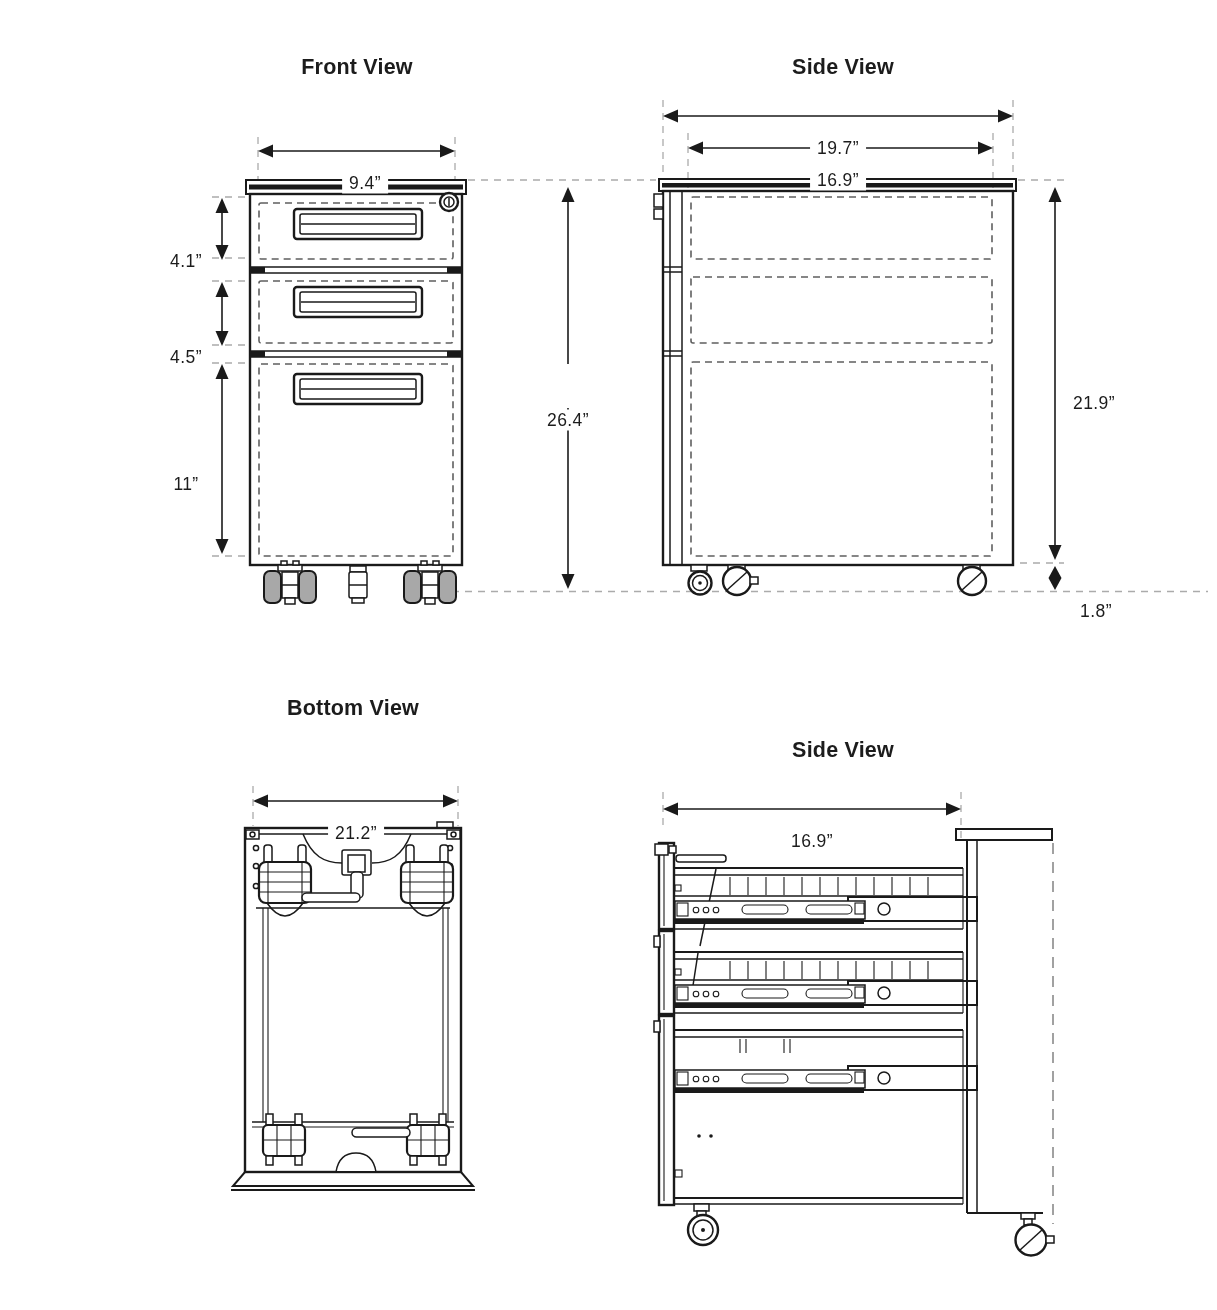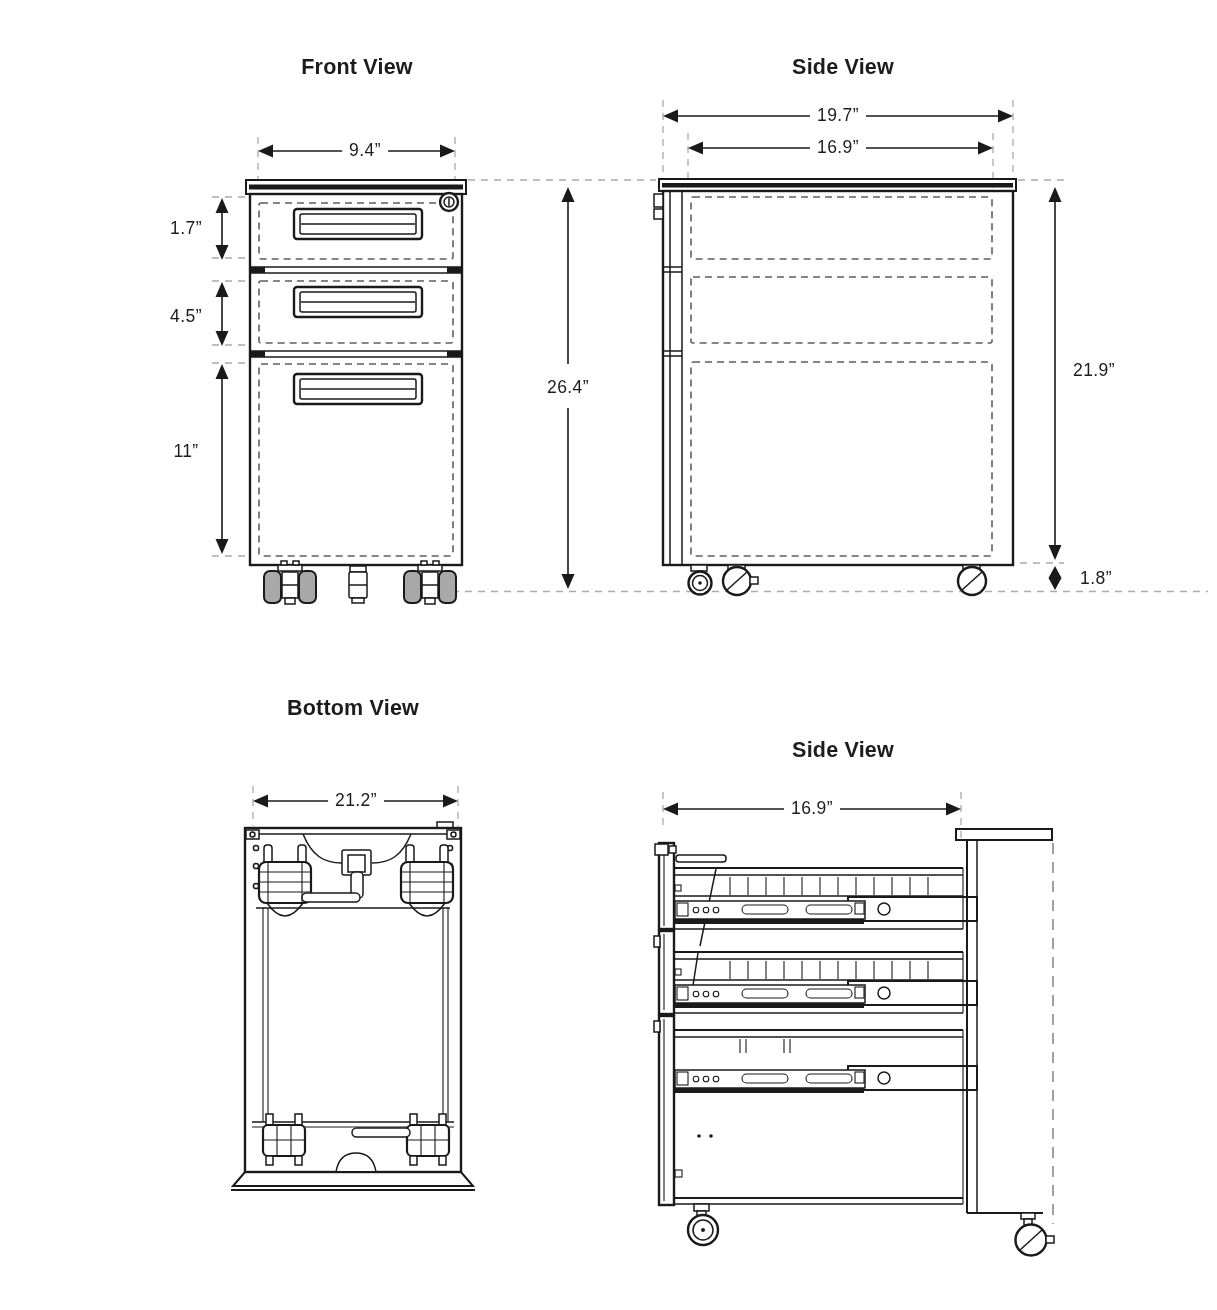--- a/index.html
+++ b/index.html
@@ -1,21 +1,21 @@
 <!DOCTYPE html>
 <html><head>
 <meta charset="utf-8">
 <style>
   html,body{margin:0;padding:0;background:#fff;}
   .canvas{position:relative;width:1217px;height:1310px;background:#ffffff;overflow:hidden;
           font-family:"Liberation Sans", sans-serif;}
   .vtitle{position:absolute;transform:translate(-50%,-50%);font-size:21.5px;font-weight:700;
           color:#1c1c1c;letter-spacing:.2px;white-space:nowrap;}
   .dim{position:absolute;transform:translate(-50%,-50%);font-size:17.5px;font-weight:400;
-       color:#1c1c1c;letter-spacing:.4px;background:#fff;padding:0 7px;white-space:nowrap;}
+       color:#1c1c1c;letter-spacing:.4px;background:#fff;padding:0 7px;white-space:nowrap;margin-top:33px;}
   svg{position:absolute;left:0;top:0;}
   .ln{fill:none;stroke:#1a1a1a;stroke-width:2;}
   .lnk{fill:#fff;stroke:#1a1a1a;stroke-width:2.4;}
   .lnc{fill:#fff;stroke:#1a1a1a;stroke-width:2.2;}
   .ln2{fill:none;stroke:#1a1a1a;stroke-width:1.5;}
   .ln2f{fill:#fff;stroke:#1a1a1a;stroke-width:1.5;}
   .thin{fill:none;stroke:#1a1a1a;stroke-width:1.1;}
   .fb{fill:#1a1a1a;stroke:none;}
   .hd{fill:#1a1a1a;stroke:none;}
   .ar{stroke:#1a1a1a;stroke-width:1.6;fill:none;}
@@ -403,22 +403,22 @@
     </g>
   </g>
 </svg>
 
 <div class="vtitle" style="left:357px;top:67px">Front View</div>
 <div class="vtitle" style="left:843px;top:67px">Side View</div>
 <div class="vtitle" style="left:353px;top:708px">Bottom View</div>
 <div class="vtitle" style="left:843px;top:750px">Side View</div>
 
 <div class="dim" style="left:365px;top:150px">9.4”</div>
-<div class="dim" style="left:186px;top:228px">1.7”</div>
-<div class="dim" style="left:186px;top:316px">4.5”</div>
+<div class="dim" style="left:186px;top:228px">4.1”</div>
+<div class="dim" style="left:186px;top:324px">4.5”</div>
 <div class="dim" style="left:186px;top:451px">11”</div>
 <div class="dim" style="left:568px;top:387px">26.4”</div>
 
 <div class="dim" style="left:838px;top:115px">19.7”</div>
 <div class="dim" style="left:838px;top:147px">16.9”</div>
 <div class="dim" style="left:1094px;top:370px">21.9”</div>
 <div class="dim" style="left:1096px;top:578px">1.8”</div>
 
 <div class="dim" style="left:356px;top:800px">21.2”</div>
 <div class="dim" style="left:812px;top:808px">16.9”</div>

